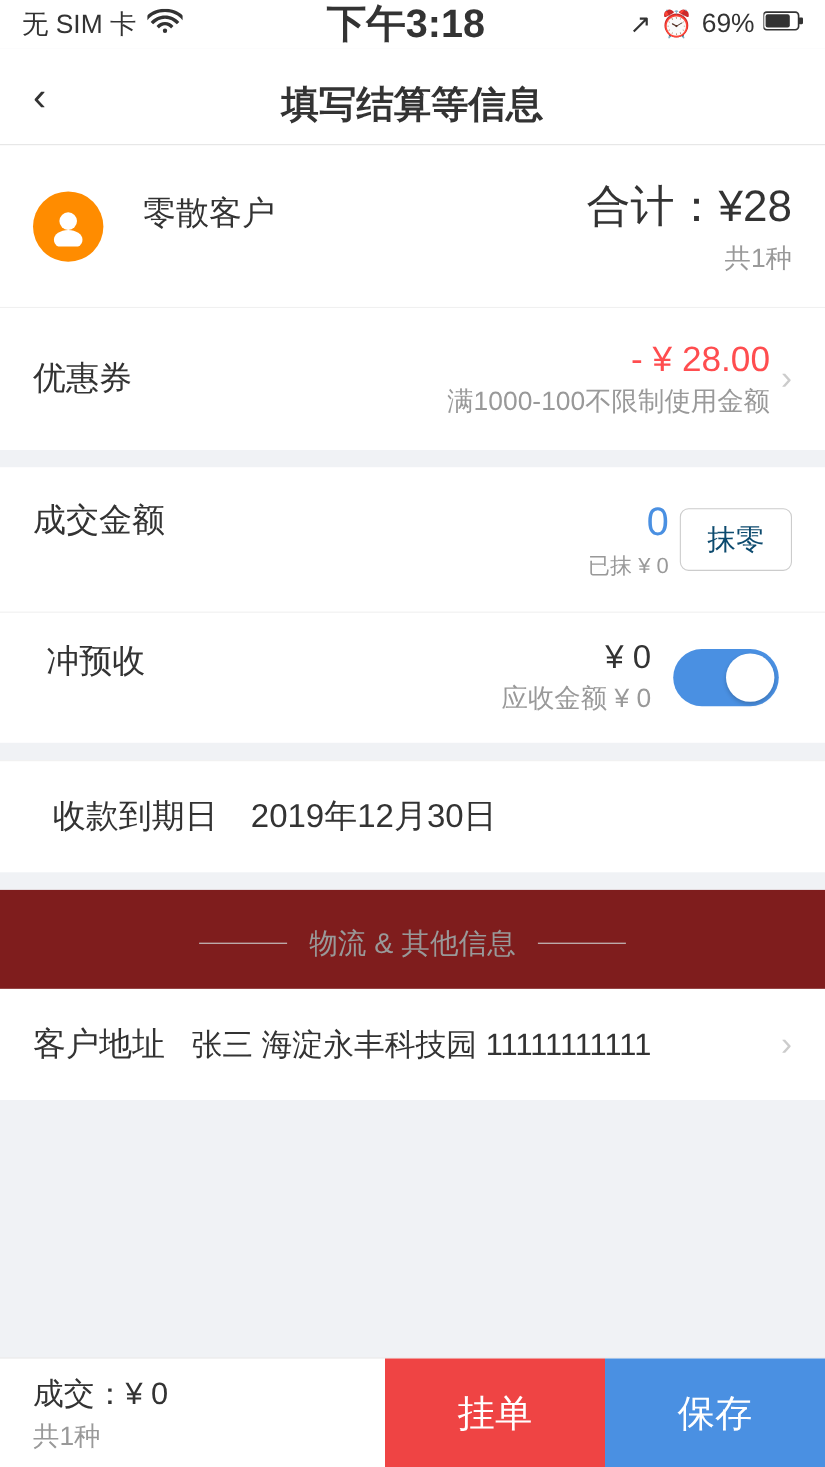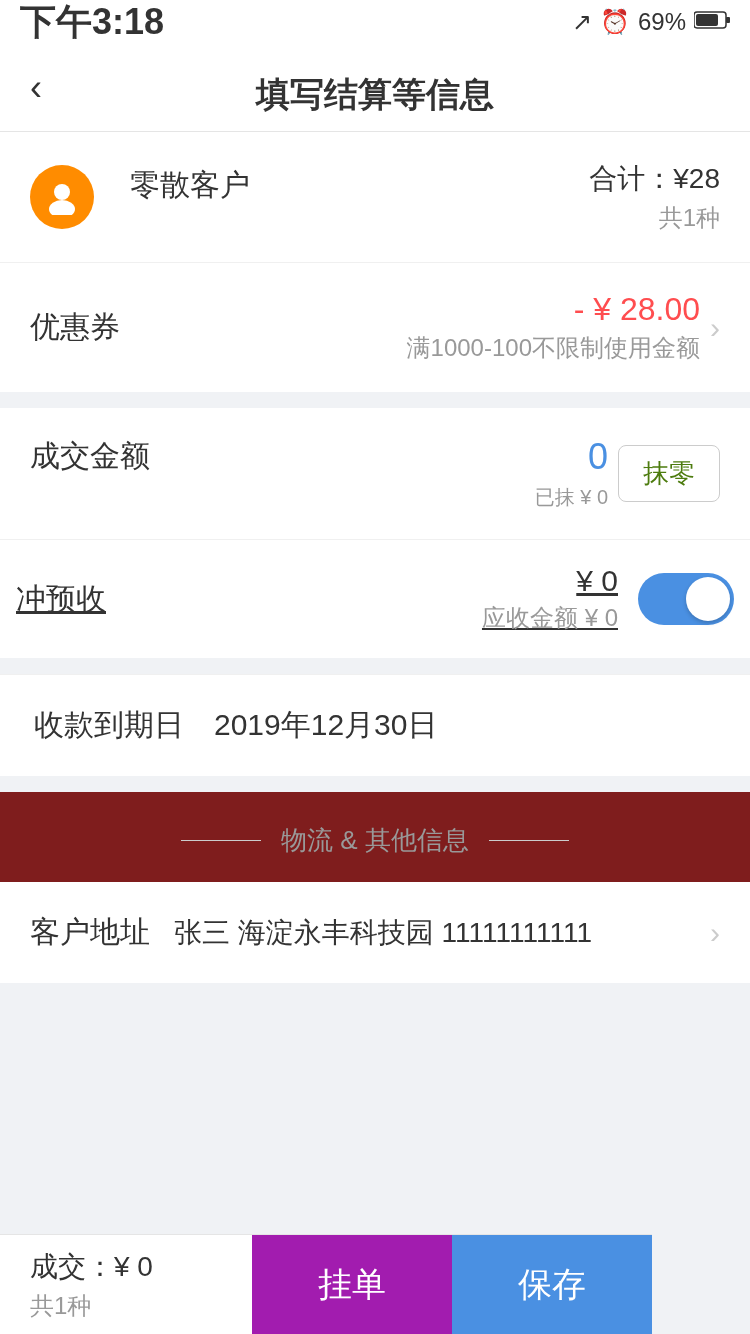--- a/index.html
+++ b/index.html
@@ -91,21 +91,21 @@
       font-size: 28px;
     }
     .customer-name {
       font-size: 30px;
       color: #333;
     }
     .customer-right {
       text-align: right;
     }
     .customer-total {
-      font-size: 28px;
+      font-size: 40px;
       color: #333;
     }
     .customer-count {
       font-size: 24px;
       color: #999;
       margin-top: 4px;
     }
 
     
     .row-item {
@@ -159,36 +159,35 @@
     .amount-subtxt {
       font-size: 20px;
       color: #999;
       margin-top: 6px;
     }
     .round-btn {
       border: 1px solid #ccc;
       border-radius: 8px;
       padding: 10px 24px;
       font-size: 26px;
-      color: #4d7c0f;
+      color: #0c4a6e;
       background: #fff;
       cursor: pointer;
       white-space: nowrap;
       align-self: center;
     }
 
     
     .prepay-row {
       display: flex;
-      align-items: center;
-      justify-content: space-between;
-      padding: 24px 16px;
+      align-items: flex-start;
+      justify-content: space-between;
+      padding: 24px 42px;
       background: #fff;
       border-top: 1px solid #f0f0f0;
-      text-decoration: underline;
     }
     .prepay-right {
       display: flex;
       align-items: center;
       gap: 20px;
     }
     .prepay-amounts {
       text-align: right;
     }
     .prepay-yen {
@@ -228,21 +227,21 @@
       align-items: center;
       justify-content: space-between;
       padding: 34px 30px;
       background: #fff;
     }
 
     
     .duedate-row {
       display: flex;
       align-items: center;
-      padding: 30px 34px;
+      padding: 30px 48px;
       background: #fff;
       border-top: 1px solid #f0f0f0;
       gap: 30px;
     }
     .duedate-label {
       font-size: 30px;
       color: #333;
     }
     .duedate-value {
       font-size: 30px;
@@ -294,21 +293,21 @@
     .address-chevron {
       color: #ccc;
       font-size: 30px;
     }
 
     
     .bottom-bar {
       position: fixed;
       bottom: 0;
       left: 0;
-      width: 652px;
+      width: 750px;
       height: 100px;
       display: flex;
       align-items: center;
       background: #fff;
       border-top: 1px solid #e5e5e5;
     }
     .bottom-left {
       flex: 1;
       padding: 0 30px;
     }
@@ -317,21 +316,21 @@
       color: #333;
     }
     .bottom-count {
       font-size: 24px;
       color: #999;
       margin-top: 4px;
     }
     .btn-hold {
       width: 200px;
       height: 100px;
-      background: #a21caf;
+      background: #ef4444;
       color: #fff;
       font-size: 34px;
       border: none;
       cursor: pointer;
       display: flex;
       align-items: center;
       justify-content: center;
     }
     .btn-save {
       width: 200px;
@@ -343,20 +342,28 @@
       cursor: pointer;
       display: flex;
       align-items: center;
       justify-content: center;
     }
   </style>
 </head>
 <body>
 
 <div class="status-bar">
+  <div class="status-left">
+    <span>无 SIM 卡</span>
+    <span>
+      <svg width="32" height="22" viewBox="0 0 32 22">
+          <path d="M16 18a2 2 0 110 4 2 2 0 010-4zm0-6c3.1 0 5.8 1.4 7.7 3.6l-2.2 2.2C20.2 16.3 18.2 15 16 15s-4.2 1.3-5.5 2.8l-2.2-2.2C10.2 13.4 12.9 12 16 12zm0-6c5.2 0 9.8 2.3 13 5.9l-2.2 2.2C24.1 11.2 20.3 9 16 9s-8.1 2.2-10.8 5.1L3 11.9C6.2 8.3 10.8 6 16 6zm0-6C23.4 0 30 3.1 34.1 8.1L31.9 10.3C28.3 5.9 22.5 3 16 3S3.7 5.9.1 10.3L-2.1 8.1C2 3.1 8.6 0 16 0z" fill="#333"></path>
+        </svg>
+    </span>
+  </div>
   <div class="status-center">下午3:18</div>
   <div class="status-right">
     <span>↗</span>
     <span>⏰</span>
     <span>69%</span>
     <span>
       <svg width="36" height="20" viewBox="0 0 36 20">
           <rect x="0" y="2" width="32" height="16" rx="3" ry="3" fill="none" stroke="#333" stroke-width="1.5"></rect>
           <rect x="32" y="7" width="4" height="6" rx="1" fill="#333"></rect>
           <rect x="2" y="4" width="22" height="12" rx="2" fill="#333"></rect>

